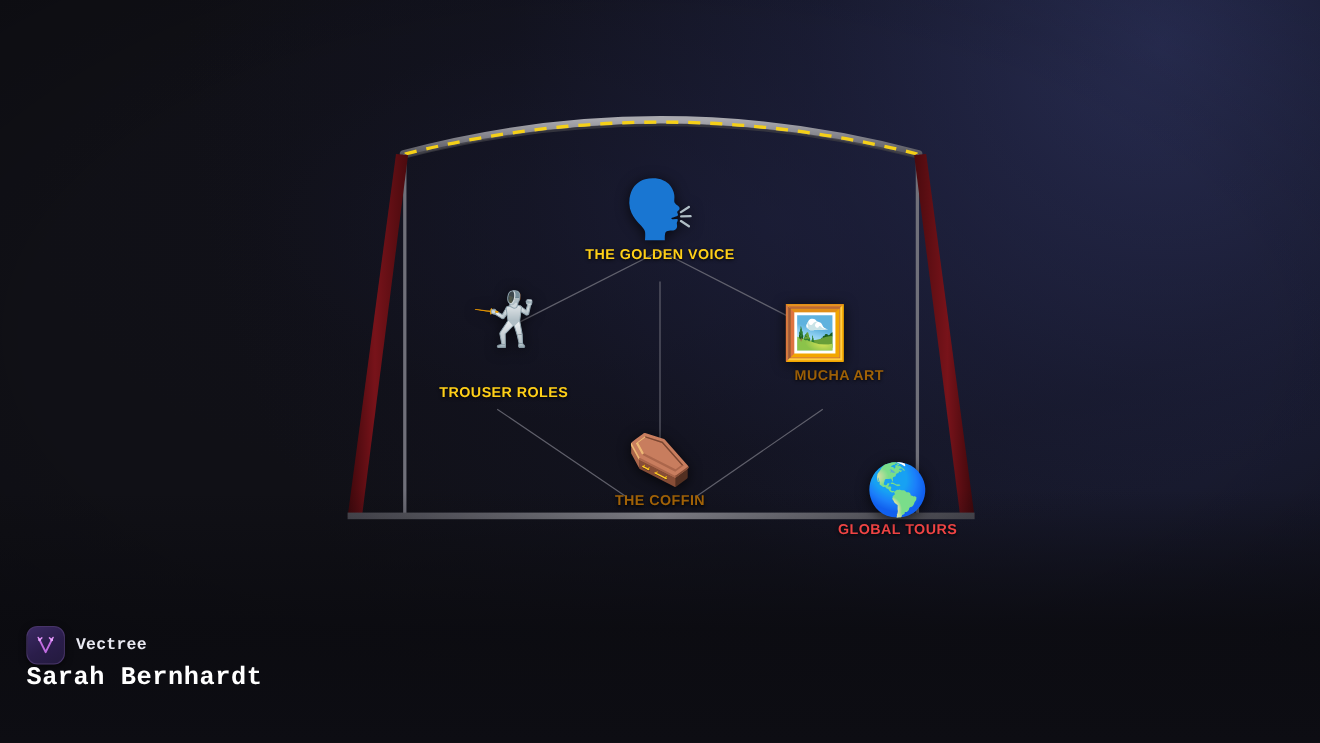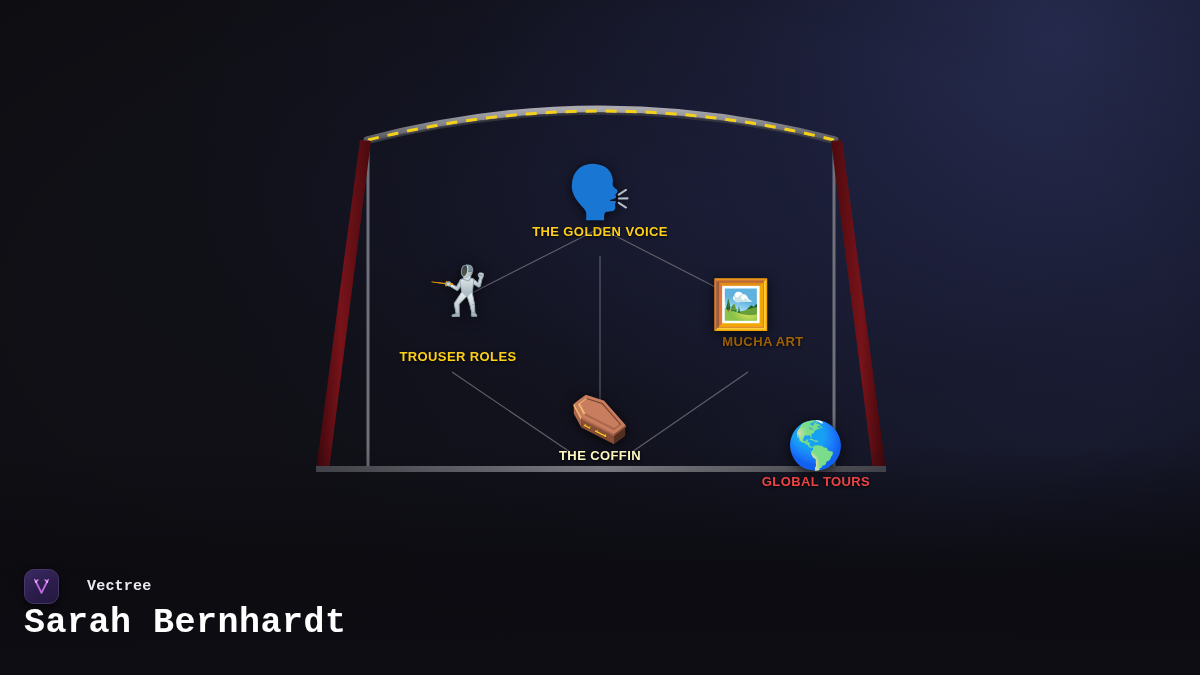--- a/index.html
+++ b/index.html
@@ -48,36 +48,36 @@
     font-weight:bold;
     font-size:13px;
     letter-spacing:.4px;
     color:#ffd018;
     white-space:nowrap;
     text-shadow:0 1px 3px rgba(0,0,0,.9);
   }
 
   
   #footer{position:absolute;left:0;bottom:0;width:1200px;height:120px;}
-  .brand-row{position:absolute;left:24px;top:14px;display:flex;align-items:center;gap:28px;}
+  .brand-row{position:absolute;left:24px;top:14px;display:flex;align-items:center;gap:10px;}
   .logo-mark{
     width:33px;height:33px;border-radius:10px;
     background:linear-gradient(150deg,#3b2a63 0%,#2a1d4a 55%,#231a3e 100%);
     border:1px solid #473469;
     display:flex;align-items:center;justify-content:center;
     box-shadow:0 2px 7px rgba(0,0,0,.55);
   }
   .brand-name{
     font-family:"Liberation Mono","DejaVu Sans Mono",monospace;
     font-weight:bold;font-size:15px;color:#e9e9f2;letter-spacing:.2px;
   }
   .page-title{
     position:absolute;left:24px;top:48px;
     font-family:"Liberation Mono","DejaVu Sans Mono",monospace;
-    font-weight:bold;font-size:35px;color:#ffffff;letter-spacing:.5px;
+    font-weight:bold;font-size:23px;color:#ffffff;letter-spacing:.5px;
     white-space:nowrap;
   }
   .site-url{
     position:absolute;right:24px;bottom:31px;
     font-family:"Liberation Mono","DejaVu Sans Mono",monospace;
     font-size:13px;color:#8d8d99;letter-spacing:.2px;
   }
 </style>
 </head>
 <body>
@@ -145,21 +145,21 @@
       <div class="node" style="left: 458px; top: 315px;">
         <div class="glyph" style="font-size: 48px;">🤺</div>
         <div class="lbl" style="color: rgb(255, 208, 24); margin-top: 35px;">TROUSER ROLES</div>
       </div>
       <div class="node" style="left: 741px; top: 314px;">
         <div class="glyph" style="font-size: 48px;">🖼️</div>
         <div class="lbl" style="color: #a16207; margin-left: 44px;">MUCHA ART</div>
       </div>
       <div class="node" style="left: 600px; top: 428px;">
         <div class="glyph" style="font-size: 48px;">⚰️</div>
-        <div class="lbl" style="color: #fef9c3;">THE COFFIN</div>
+        <div class="lbl" style="color: #a16207;">THE COFFIN</div>
       </div>
       <div class="node" style="left: 816px; top: 455px;">
         <div class="glyph" style="font-size: 46px;">🌎</div>
         <div class="lbl" style="color: #ef4444;">GLOBAL TOURS</div>
       </div>
     </div>
 
   <div id="footer">
     <div class="brand-row">
       <span class="logo-mark">

